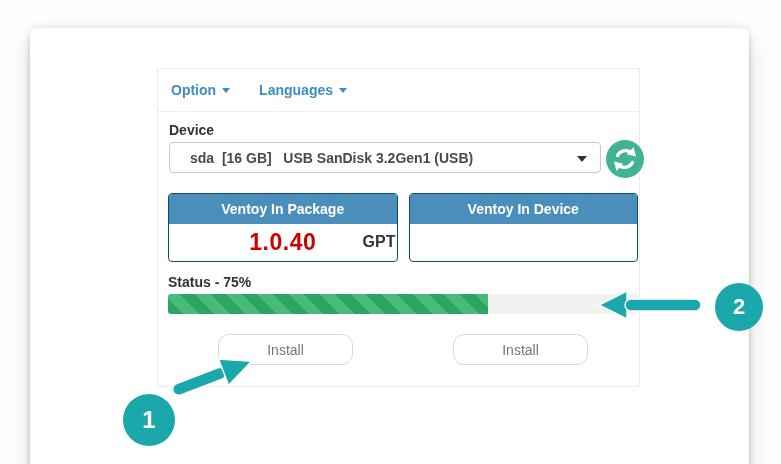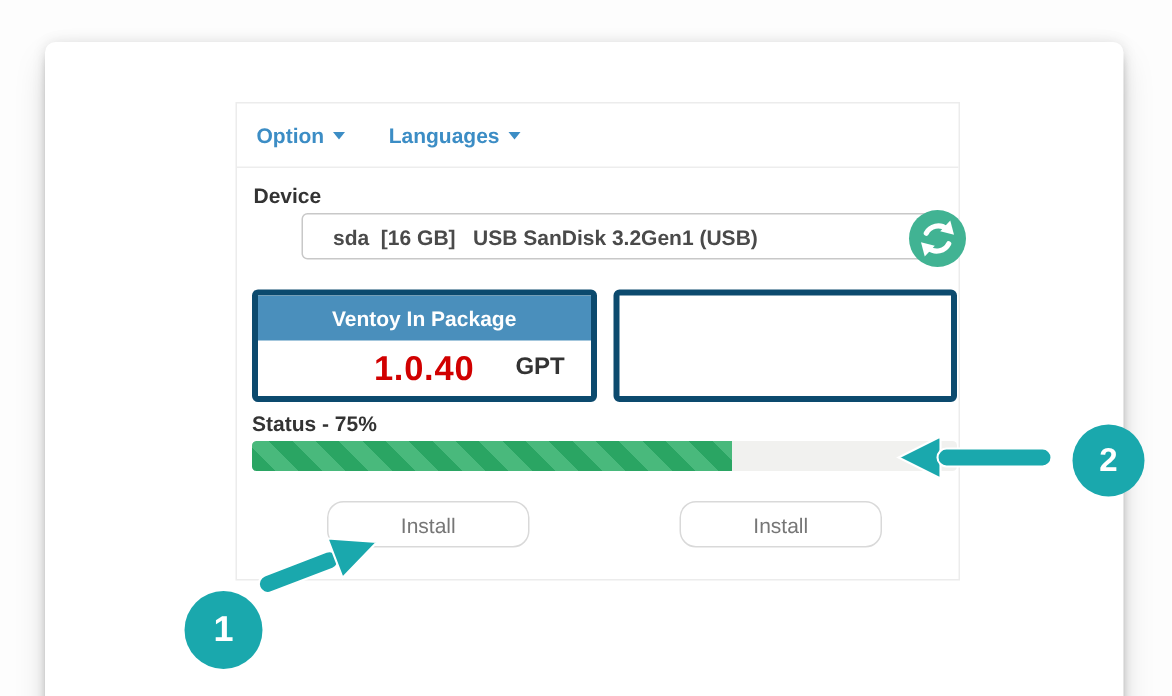--- a/index.html
+++ b/index.html
@@ -32,47 +32,47 @@
   }
   .caret{
     width:0;height:0;border-left:4px solid transparent;border-right:4px solid transparent;
     border-top:5px solid #3c8dc5;display:inline-block;
   }
   
   .device-label{position:absolute;left:11px;top:53px;font-size:14px;font-weight:700;color:#333;}
   .device-select{
     position:absolute;left:11px;top:73px;width:432px;height:31px;box-sizing:border-box;
     border:1px solid #c8c8c8;border-radius:4px;background:#fff;
-    display:flex;align-items:center;padding-left:20px;cursor:pointer;margin-left:32px;
+    display:flex;align-items:center;padding-left:20px;cursor:pointer;
   }
   .device-select .value{
     font-size:14px;font-weight:700;color:#4a4a4a;white-space:pre;
   }
   .select-caret{
     position:absolute;right:13px;top:13px;width:0;height:0;
     border-left:5px solid transparent;border-right:5px solid transparent;
     border-top:6px solid #333;
   }
   .refresh-btn{position:absolute;left:447px;top:70px;width:40px;height:40px;cursor:pointer;}
   
   .versions{
     position:absolute;left:10px;top:124px;width:470px;display:flex;gap:11px;
   }
   .vpanel{
-    flex:1;border:4px solid #0c4a6e;border-radius:4px;background:#fff;overflow:hidden;
+    flex:1;border:1px solid #0c4a6e;border-radius:4px;background:#fff;overflow:hidden;
   }
   .vpanel-header{
     background:#4a8fbc;color:#fff;font-size:14px;font-weight:700;
     height:30px;line-height:30px;text-align:center;
   }
   .vpanel-body{
     height:37px;position:relative;display:flex;align-items:center;justify-content:center;
   }
   .version-red{font-size:23px;font-weight:700;color:#d10000;letter-spacing:0.5px;}
-  .part-style{position:absolute;right:17px;top:9px;font-size:16px;font-weight:700;color:#333;}
+  .part-style{position:absolute;right:1px;top:9px;font-size:16px;font-weight:700;color:#333;}
   
   .status-label{position:absolute;left:10px;top:205px;font-size:14px;font-weight:700;color:#333;}
   .progress{
     position:absolute;left:10px;top:225px;width:470px;height:20px;
     background:#f1f1ef;border-radius:3px;overflow:hidden;
   }
   .progress-fill{
     height:100%;width:68%;
     background:repeating-linear-gradient(45deg,#2aa563 0 11px,#49b97c 11px 22px);
   }
@@ -132,20 +132,21 @@
 
     <div class="versions">
       <div class="vpanel">
         <div class="vpanel-header">Ventoy In Package</div>
         <div class="vpanel-body">
           <span class="version-red">1.0.40</span>
           <span class="part-style">GPT</span>
         </div>
       </div>
       <div class="vpanel">
+        <div class="vpanel-header">Ventoy In Device</div>
         <div class="vpanel-body">
           <span class="version-red"></span>
         </div>
       </div>
     </div>
 
     <div class="status-label">Status - 75%</div>
 
     <div class="progress">
       <div class="progress-fill" style="width: 68%;"></div>

